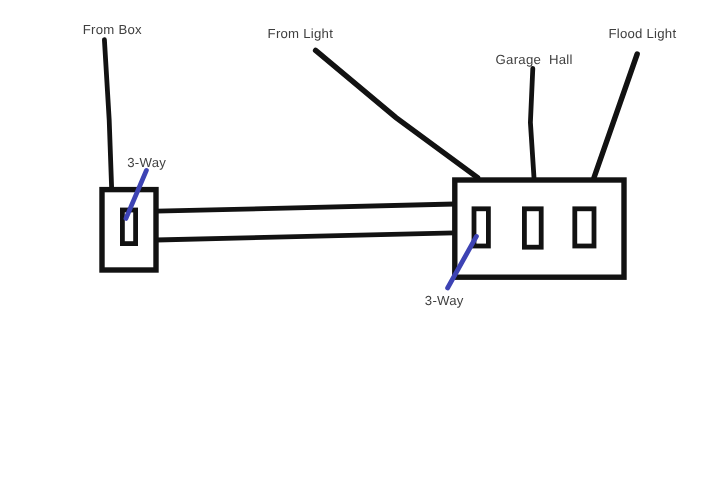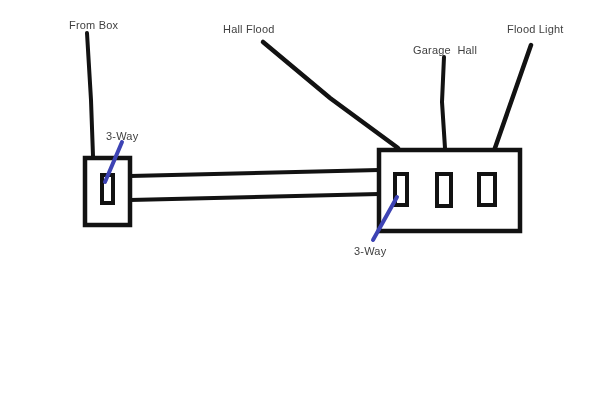--- a/index.html
+++ b/index.html
@@ -56,21 +56,21 @@
     <rect x="395" y="174" width="12" height="31" fill="#ffffff" stroke-width="4" stroke="#121212"></rect>
     <rect x="437" y="174" width="14" height="32" fill="#ffffff" stroke-width="4" stroke="#121212"></rect>
     <rect x="479" y="174" width="16" height="31" fill="#ffffff" stroke-width="4" stroke="#121212"></rect>
 
     <line x1="122" y1="142" x2="105" y2="182" stroke-width="4" stroke-linecap="round" stroke="#3d43b4"></line>
     <line x1="397" y1="197" x2="373" y2="240" stroke-width="4" stroke-linecap="round" stroke="#3d43b4"></line>
   </svg>
 
   <div class="lbl" style="left:69px; top:19px;">From Box</div>
 
-  <div class="lbl" style="left:223px; top:23px;">Hall Flood</div>
+  <div class="lbl" style="left:223px; top:23px;">From Light</div>
 
   <div class="lbl" style="left:413px; top:44px;">Garage  Hall</div>
 
   <div class="lbl" style="left:507px; top:23px;">Flood Light</div>
 
   <div class="lbl" style="left:106px; top:130px;">3-Way</div>
 
   <div class="lbl" style="left:354px; top:245px;">3-Way</div>
 
 </div>

